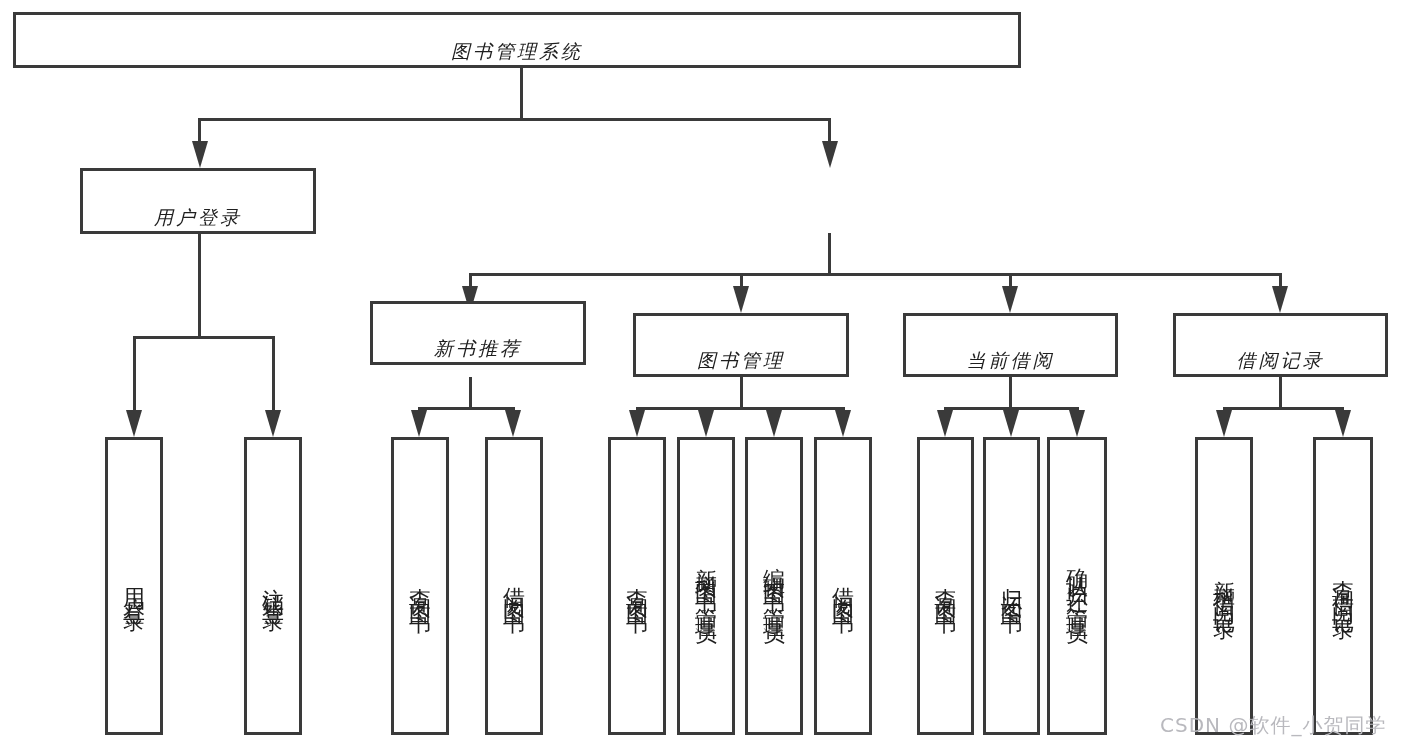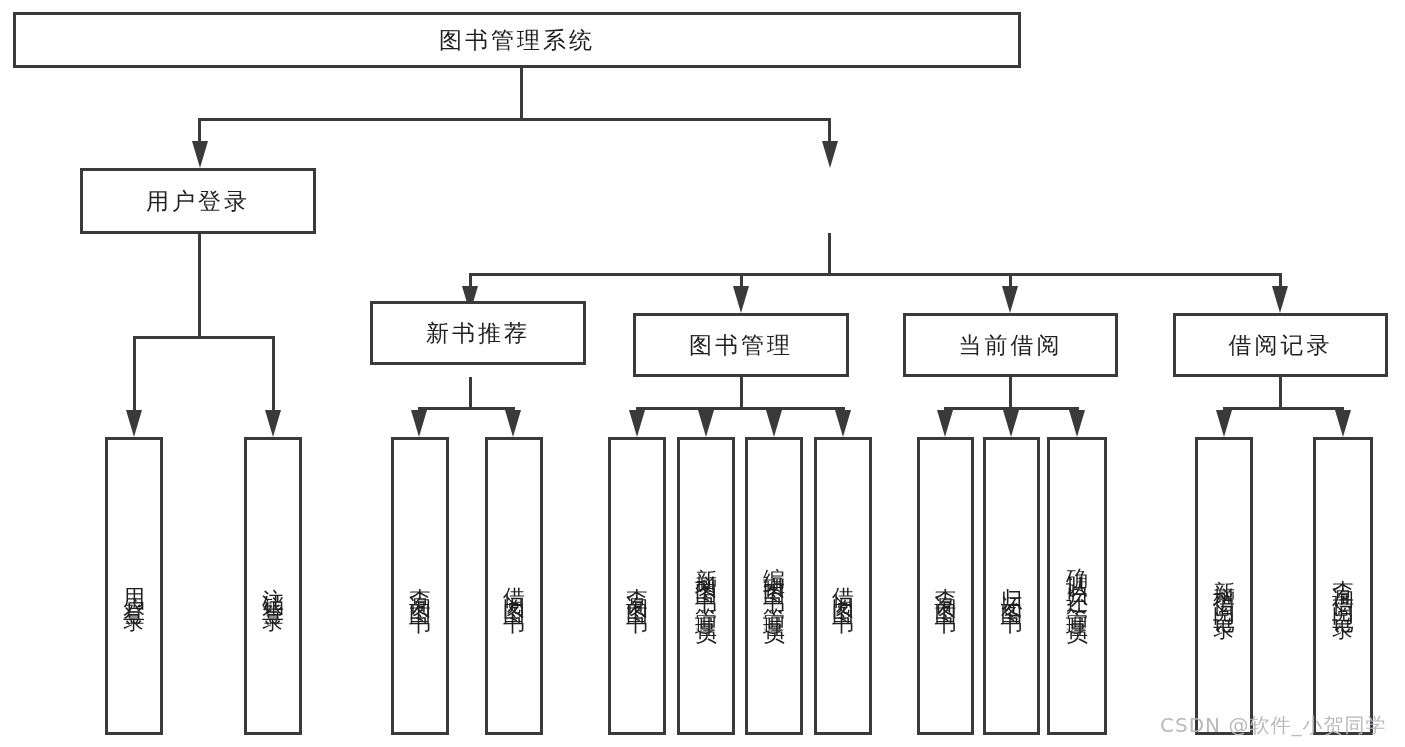--- a/index.html
+++ b/index.html
@@ -8,22 +8,22 @@
     --wm:#b9b9be;
     --bg:#ffffff;
   }
   html,body{margin:0;padding:0;background:var(--bg);}
   #stage{
     position:relative;width:1405px;height:747px;background:var(--bg);
     font-family:"DejaVu Sans", sans-serif;overflow:hidden;
   }
   .hbox{
     position:absolute;box-sizing:border-box;border:3px solid var(--line);
-    background:var(--bg);display:flex;align-items:center;justify-content:center;
-    font-size:23px;letter-spacing:3px;color:var(--text);white-space:nowrap;
+    background:var(--bg);display:flex;align-items:flex-end;justify-content:center;
+    font-size:19px;letter-spacing:3px;color:var(--text);white-space:nowrap;font-style:italic;
   }
   .vbox{
     position:absolute;box-sizing:border-box;border:3px solid var(--line);
     background:var(--bg);top:437px;height:298px;
     display:flex;align-items:center;justify-content:center;
     writing-mode:vertical-rl;text-orientation:mixed;
     font-size:22px;letter-spacing:8px;color:var(--text);line-height:1;
   }
   .vline{position:absolute;width:3px;background:var(--line);}
   .hline{position:absolute;height:3px;background:var(--line);}

